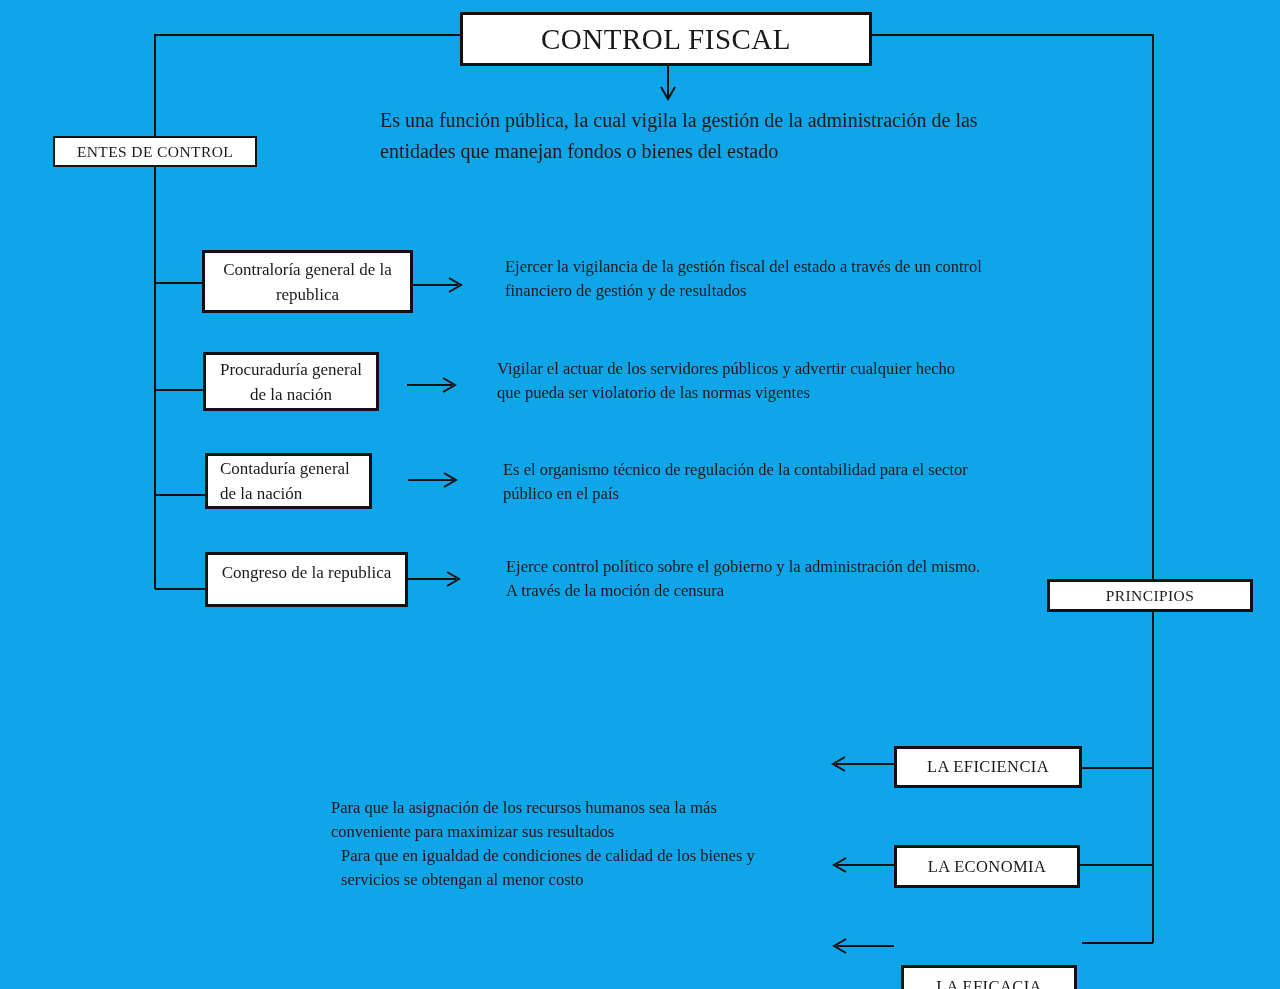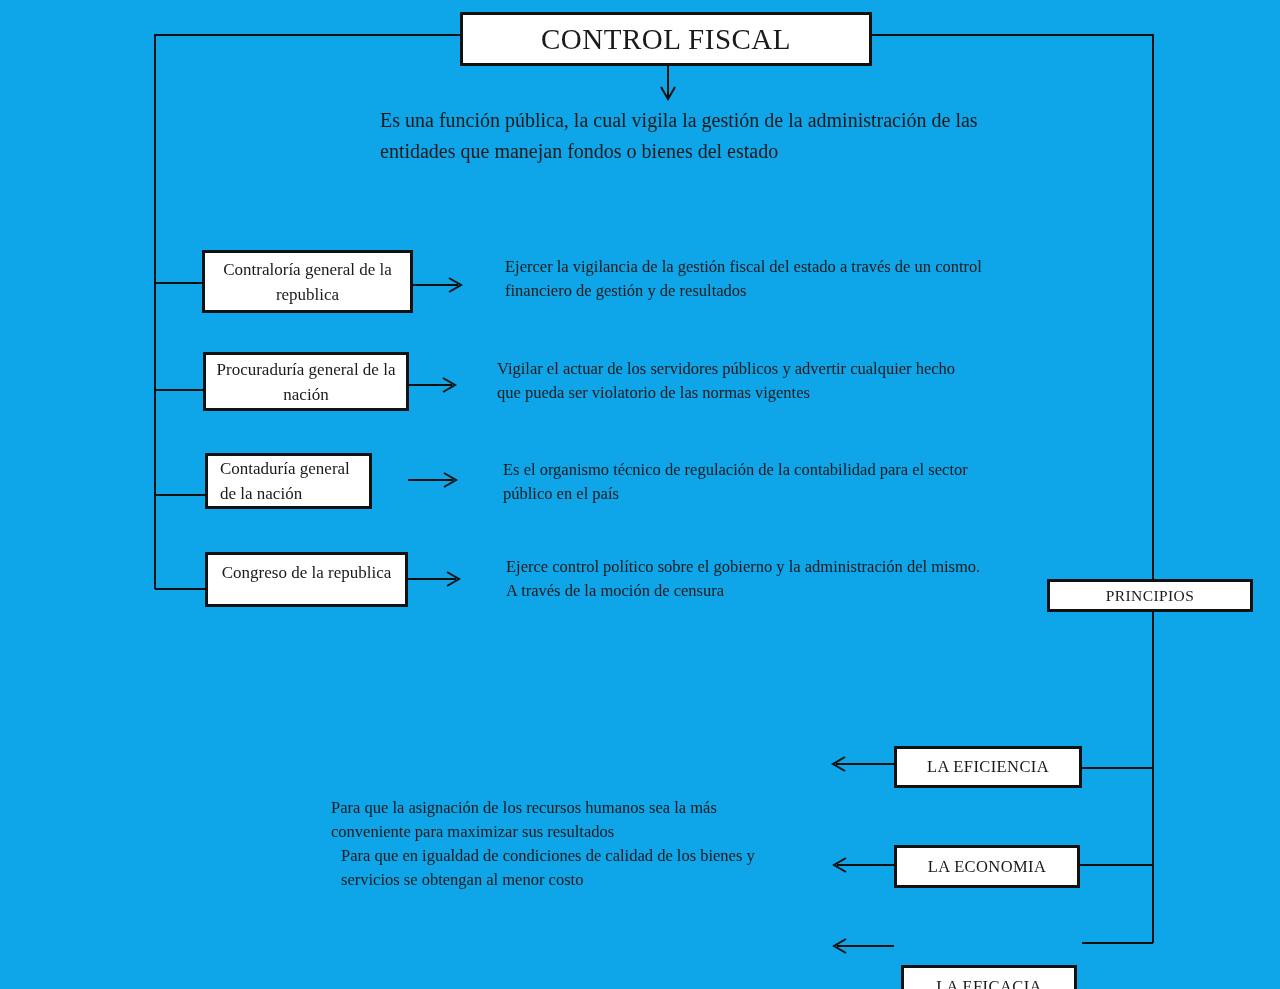--- a/index.html
+++ b/index.html
@@ -67,25 +67,28 @@
         <path d="M846 939 L834 946 L846 953"></path>
     </g>
   </svg>
 
   <div class="box title-box" style="left:460px;top:12px;width:412px;height:54px;">
     <span>CONTROL FISCAL</span>
   </div>
 
   <div class="maindef" style="left:380px;top:105px;width:600px;">Es una función pública, la cual vigila la gestión de la administración de las entidades que manejan fondos o bienes del estado</div>
 
+  <div class="box label-box" style="left:53px;top:136px;width:204px;height:31px;border-width:2px;">
+    <span>ENTES DE CONTROL</span>
+  </div>
 
   <div class="box entity-box" style="left:202px;top:250px;width:211px;height:63px;">
     <span>Contraloría general de la republica</span>
   </div>
-  <div class="box entity-box" style="left:203px;top:352px;width:206px;height:59px;">
+  <div class="box entity-box" style="left:203px;top:352px;width:176px;height:59px;">
     <span>Procuraduría general de la nación</span>
   </div>
   <div class="box entity-box" style="left:205px;top:453px;width:167px;height:56px;justify-content:flex-start;text-align:left;padding-left:12px;">
     <span>Contaduría general de la nación</span>
   </div>
   <div class="box entity-box" style="left:205px;top:552px;width:203px;height:55px;align-items:flex-start;padding-top:5px;">
     <span>Congreso de la republica</span>
   </div>
 
   <div class="desc" style="left:505px;top:255px;width:490px;">Ejercer la vigilancia de la gestión fiscal del estado a través de un control financiero de gestión y de resultados</div>

